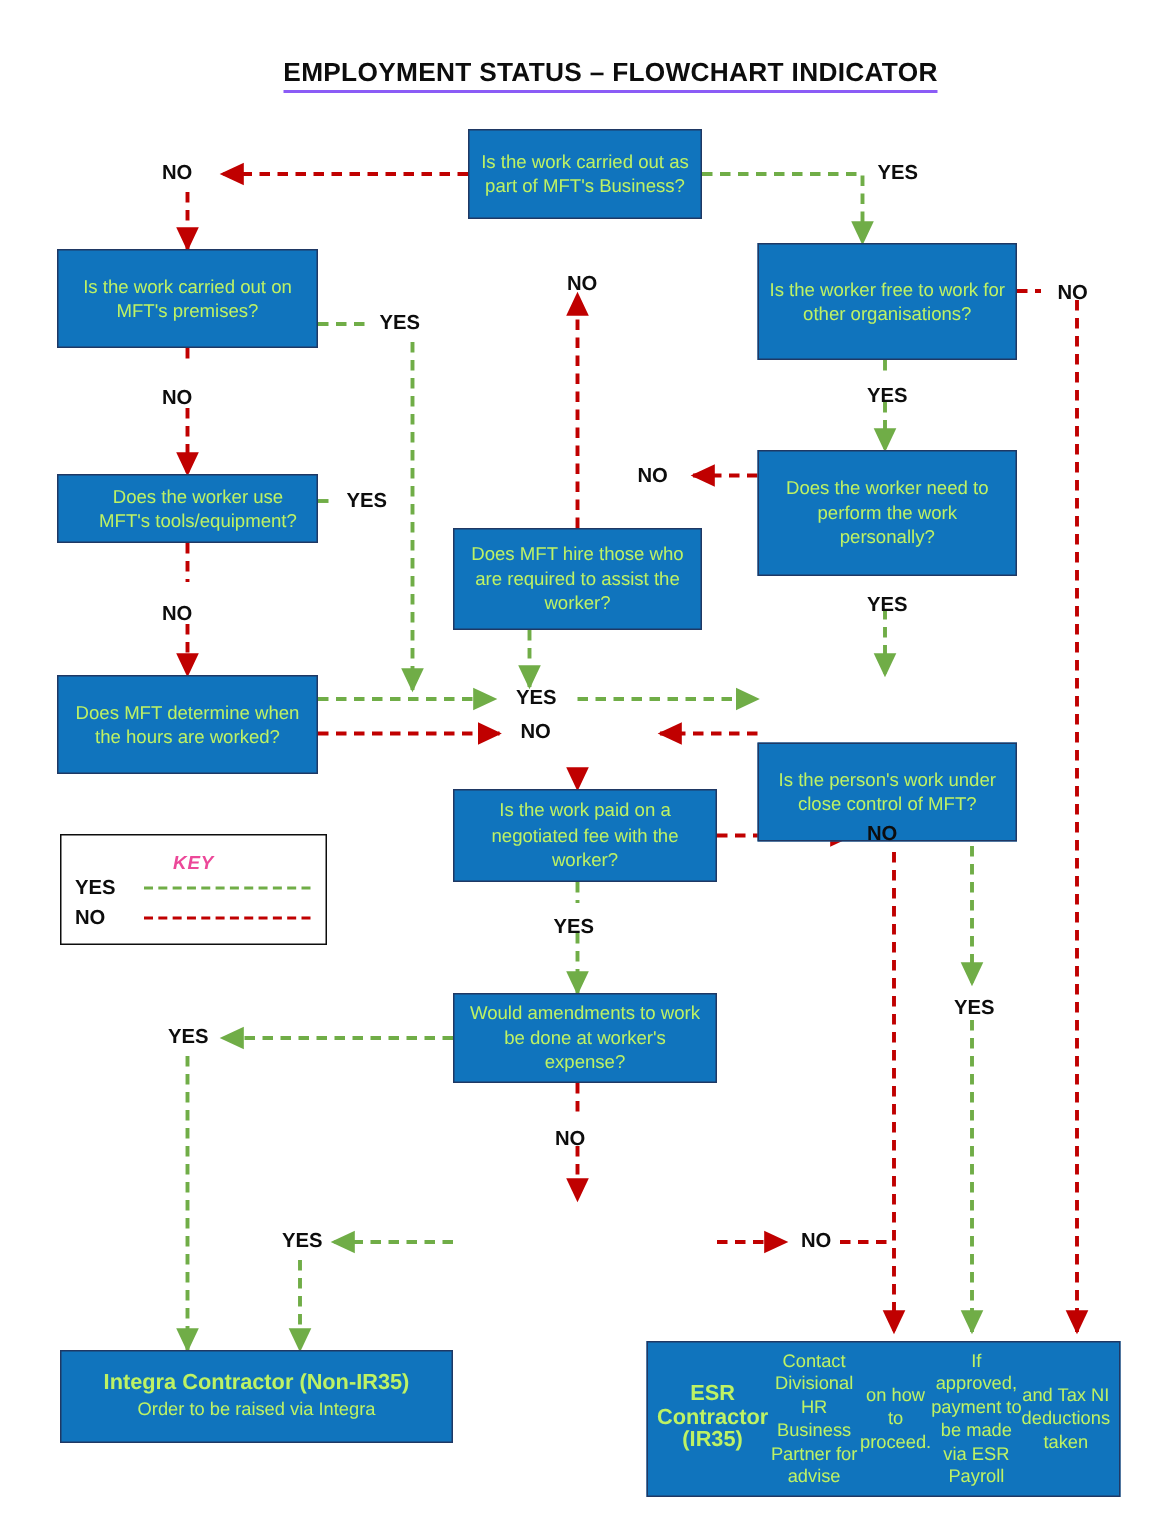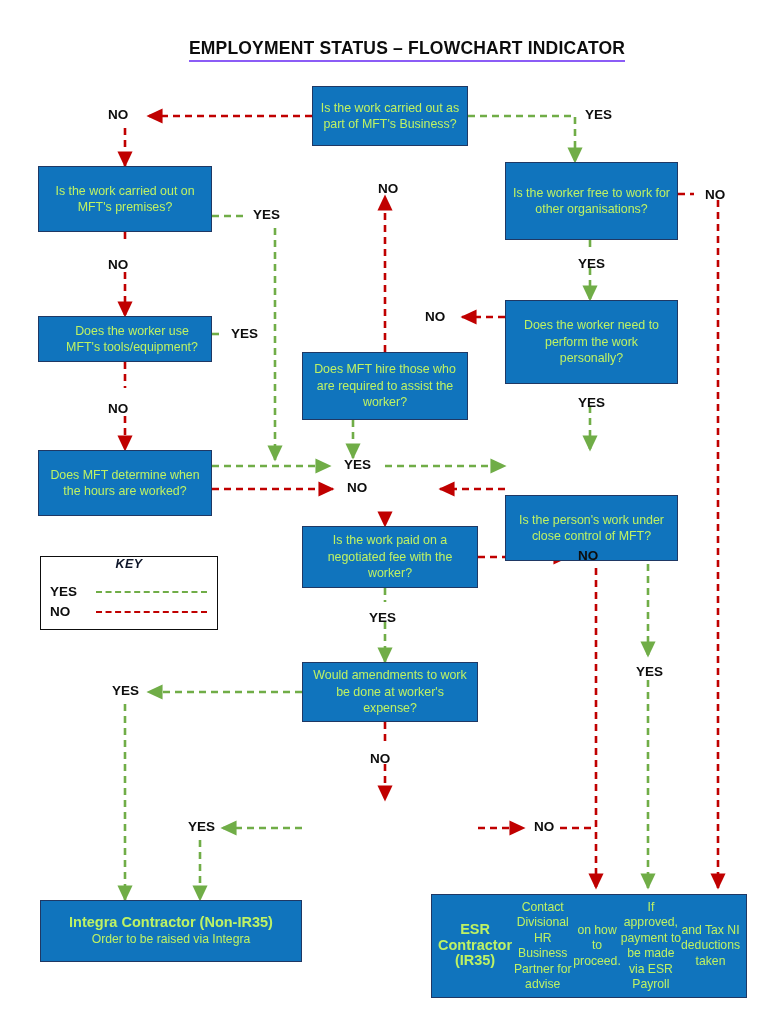--- a/index.html
+++ b/index.html
@@ -43,22 +43,22 @@
     line-height:14px;
   }
 
   
   #key{
     position:absolute;left:40px;top:556px;width:178px;height:74px;
     border:1.8px solid #0d0d0d;background:#ffffff;
     box-sizing:border-box;
   }
   #key .ktitle{
-    position:absolute;left:0;right:0;top:0;text-align:center;
-    font-size:12.5px;font-style:italic;font-weight:bold;color:#0f172a;
+    position:absolute;left:0;right:0;top:11px;text-align:center;
+    font-size:12.5px;font-style:italic;font-weight:bold;color:#ec4899;
     letter-spacing:.5px;
   }
   #key .krow{position:absolute;left:9px;right:8px;height:17px;}
   #key .krow.r1{top:27px;}
   #key .krow.r2{top:47px;}
   #key .klab{
     position:absolute;left:0;top:0;width:40px;
     font-size:13.5px;font-weight:bold;color:#0d0d0d;
   }
   #key .kline{

